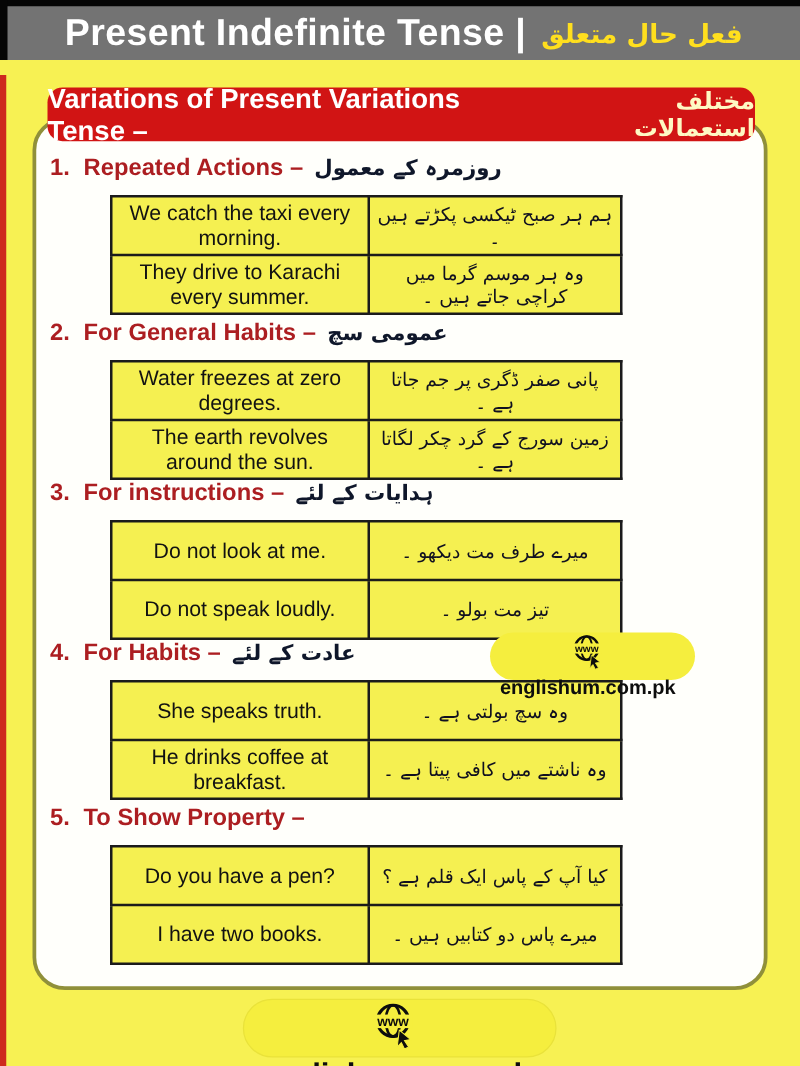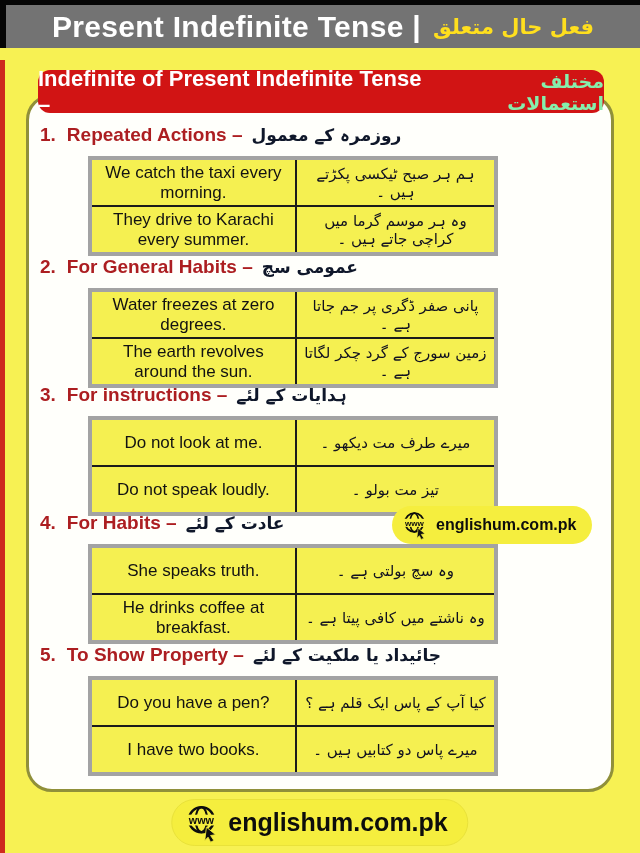--- a/index.html
+++ b/index.html
@@ -30,44 +30,44 @@
     background:#FFFFFB;border:3px solid #90903A;border-radius:26px;box-sizing:border-box;
   }
 
   
   .banner{
     position:absolute;left:38px;top:70px;width:566px;height:43px;
     background:#D11414;border-radius:12px;
     display:flex;align-items:center;justify-content:center;gap:10px;box-sizing:border-box;
   }
   .banner-en{color:#fff;font-weight:bold;font-size:22px;}
-  .banner-ur{color:#86efac;font-weight:bold;font-size:19px;}
+  .banner-ur{color:#fef9c3;font-weight:bold;font-size:19px;}
 
   .section{position:absolute;left:40px;width:560px;}
   .sec1{top:124px;} .sec2{top:256px;} .sec3{top:384px;} .sec4{top:512px;} .sec5{top:644px;}
 
   .heading{display:flex;align-items:baseline;gap:9px;font-size:19px;font-weight:bold;color:#AC1E21;}
   .heading .num{margin-right:2px;}
   .heading .hur{color:#0f172a;font-size:17px;font-weight:bold;}
 
   table.ex{
     border-collapse:collapse;margin:10px 0 0 48px;width:410px;
-    border:4px solid #a3a3a3;table-layout:fixed;
+    border:2px solid #a3a3a3;table-layout:fixed;
   }
   table.ex td{
     border:2px solid #1b1b1b;background:#F5F051;height:41px;
     text-align:center;vertical-align:middle;padding:2px 6px;
   }
   td.c-en{width:47%;font-size:17px;color:#121212;}
   td.c-ur{font-size:15px;color:#101020;}
 
   
   .pill{
     display:flex;align-items:center;gap:6px;
-    background:#F5EE3E;border-radius:24px;box-sizing:border-box;
+    background:#F5EE3E;border-radius:24px;box-sizing:border-box;flex-direction:column;
   }
   .pill-mid{
     position:absolute;left:352px;top:-6px;height:38px;padding:0 16px 0 8px;
   }
   .pill-mid .pill-text{font-size:16px;font-weight:bold;color:#0d0d0d;}
   .pill-bottom{
     position:absolute;left:50%;top:799px;transform:translateX(-50%);
     height:47px;padding:0 20px 0 10px;border:1px solid #E9E23A;
   }
   .pill-bottom .pill-text{font-size:25px;font-weight:bold;color:#0d0d0d;}
@@ -79,21 +79,21 @@
 <div class="topbar">
   <span class="title-en">Present Indefinite Tense |</span>
   <span class="title-ur ur">فعل حال متعلق</span>
 </div>
 
 <div class="red-strip"></div>
 
 <div class="card"></div>
 
 <div class="banner">
-  <span class="banner-en">Indefinite of Present Indefinite Tense –</span>
+  <span class="banner-en">Variations of Present Variations Tense –</span>
   <span class="banner-ur ur">مختلف استعمالات</span>
 </div>
 
 <div class="section sec1">
   <div class="heading">
     <span class="num">1.</span>
     <span>Repeated Actions –</span>
     <span class="hur ur">روزمرہ کے معمول</span>
   </div>
   <table class="ex">
@@ -177,21 +177,20 @@
       <td class="c-ur ur">وہ ناشتے میں کافی پیتا ہے ۔</td>
     </tr>
   </tbody>
     </table>
 </div>
 
 <div class="section sec5">
   <div class="heading">
     <span class="num">5.</span>
     <span>To Show Property –</span>
-    <span class="hur ur">جائیداد یا ملکیت کے لئے</span>
   </div>
   <table class="ex">
     <tbody>
         <tr>
       <td class="c-en">Do you have a pen?</td>
       <td class="c-ur ur">کیا آپ کے پاس ایک قلم ہے ؟</td>
     </tr>
     <tr>
       <td class="c-en">I have two books.</td>
       <td class="c-ur ur">میرے پاس دو کتابیں ہیں ۔</td>

